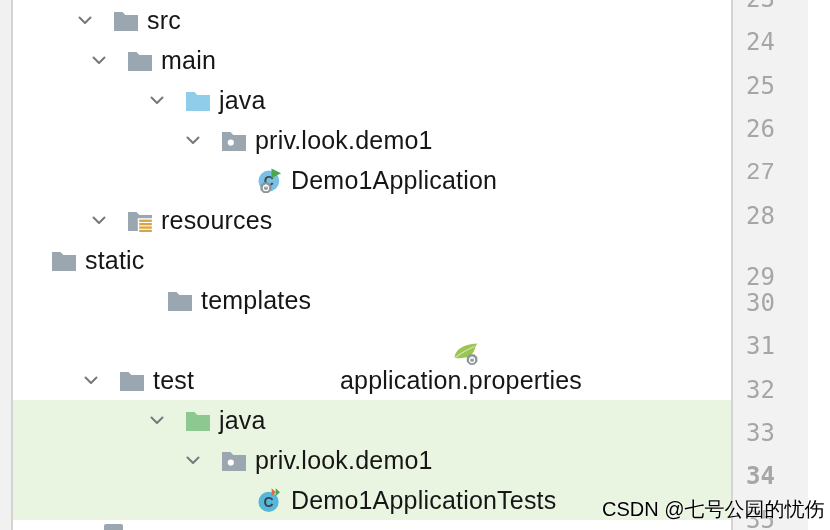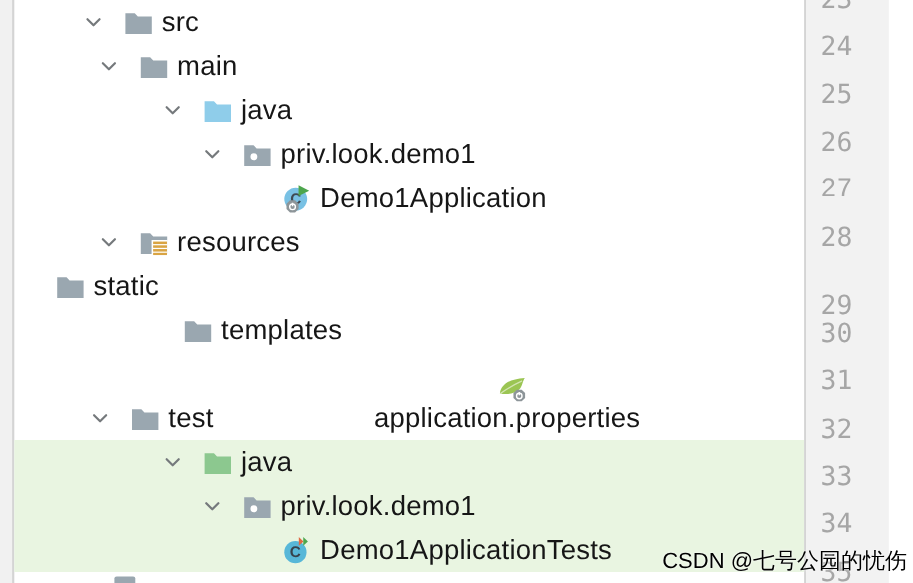--- a/index.html
+++ b/index.html
@@ -217,17 +217,17 @@
     <div class="lineno" style="top: 20.3px;">24</div>
     <div class="lineno" style="top: 63.7px;">25</div>
     <div class="lineno" style="top: 107.1px;">26</div>
     <div class="lineno" style="top: 150.5px; font-family: Liberation Mono, monospace;">27</div>
     <div class="lineno" style="top: 193.9px;">28</div>
     <div class="lineno" style="top: 255px;">29</div>
     <div class="lineno" style="top: 280.7px;">30</div>
     <div class="lineno" style="top: 324.1px;">31</div>
     <div class="lineno" style="top: 367.5px;">32</div>
     <div class="lineno" style="top: 410.9px;">33</div>
-    <div class="lineno" style="top: 454.3px;">34</div>
+    <div class="lineno" style="top: 454.3px; font-weight: bold;">34</div>
     <div class="lineno" style="top: 497.7px;">35</div>
   </div>
 
 <div class="watermark">CSDN @七号公园的忧伤</div>
 
 </body></html>

